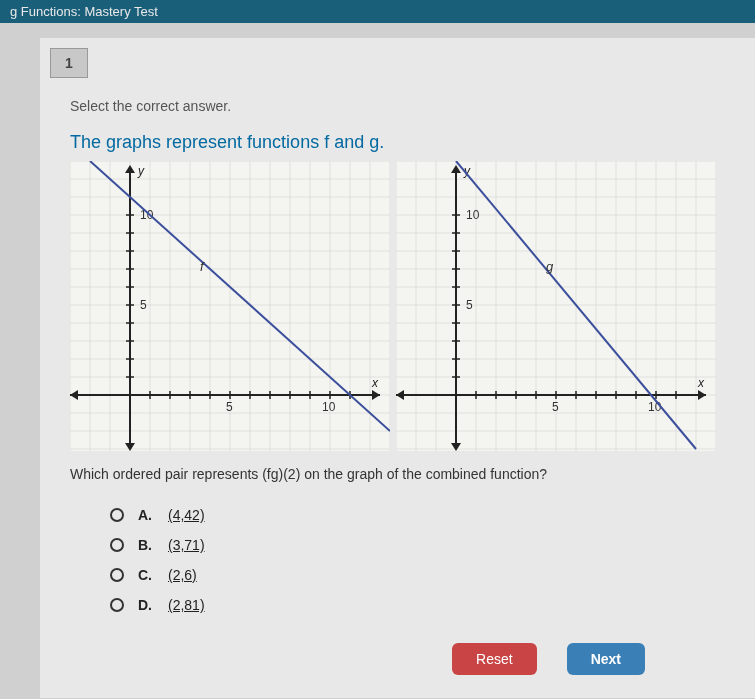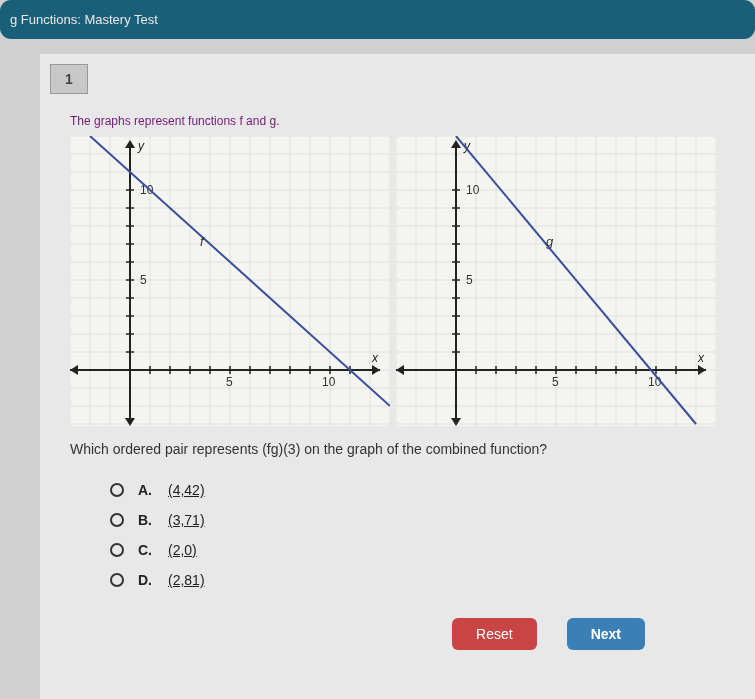--- a/index.html
+++ b/index.html
@@ -6,24 +6,23 @@
     body {
       font-family: Arial, sans-serif;
       background: #d0d0d0;
       width: 755px;
       height: 699px;
       overflow: hidden;
     }
     .header {
       background: #1a5f7a;
       color: #e8e8e8;
-      padding: 12px 10px;
+      padding: 4px 10px;
       font-size: 13px;
       font-weight: 500;
-      border-radius: 11px;
     }
     .page-container {
       background: #e8e8e8;
       margin-left: 40px;
       margin-top: 15px;
       padding: 0;
       width: 715px;
       min-height: 660px;
       position: relative;
     }
@@ -40,22 +39,22 @@
     }
     .content {
       padding: 20px 30px 10px 30px;
     }
     .instruction {
       color: #555;
       font-size: 14px;
       margin-bottom: 18px;
     }
     .graph-intro {
-      color: #701a75;
-      font-size: 12px;
+      color: #0369a1;
+      font-size: 18px;
       margin-bottom: 8px;
     }
     .graphs-row {
       display: flex;
       gap: 6px;
       margin-bottom: 15px;
     }
     .graph-box {
       background: #f4f4f0;
       width: 320px;
@@ -117,20 +116,21 @@
 <div class="header">
   <span>g Functions: Mastery Test</span>
 </div>
 
 <div class="page-container">
   <div class="question-tab">
     <span>1</span>
   </div>
 
   <div class="content">
+    <div class="instruction">Select the correct answer.</div>
     <div class="graph-intro">The graphs represent functions f and g.</div>
 
     <div class="graphs-row">
       <div class="graph-box">
         <svg viewBox="0 0 320 290" width="320" height="290">
 
           <g stroke="#ccc" stroke-width="0.5">
             <line x1="0" y1="0" x2="0" y2="290"></line>
               <line x1="20" y1="0" x2="20" y2="290"></line>
               <line x1="40" y1="0" x2="40" y2="290"></line>
@@ -283,37 +283,37 @@
           <text x="252" y="250" font-size="12" fill="#333">10</text>
           <text x="68" y="14" font-size="12" font-style="italic" fill="#222">y</text>
           <text x="302" y="226" font-size="12" font-style="italic" fill="#222">x</text>
 
           <line x1="60" y1="0" x2="300" y2="288" stroke="#3b4f9c" stroke-width="2"></line>
           <text x="150" y="110" font-size="13" font-style="italic" fill="#333">g</text>
         </svg>
       </div>
     </div>
 
-    <div class="question-text">Which ordered pair represents (fg)(3) on the graph of the combined function?</div>
+    <div class="question-text">Which ordered pair represents (fg)(2) on the graph of the combined function?</div>
 
     <div class="options">
       <div class="option-row">
         <span class="radio"></span>
         <span class="option-letter">A.</span>
         <span class="option-value">(4,42)</span>
       </div>
       <div class="option-row">
         <span class="radio"></span>
         <span class="option-letter">B.</span>
         <span class="option-value">(3,71)</span>
       </div>
       <div class="option-row">
         <span class="radio"></span>
         <span class="option-letter">C.</span>
-        <span class="option-value">(2,0)</span>
+        <span class="option-value">(2,6)</span>
       </div>
       <div class="option-row">
         <span class="radio"></span>
         <span class="option-letter">D.</span>
         <span class="option-value">(2,81)</span>
       </div>
     </div>
 
     <div class="button-row">
       <button class="btn btn-reset">Reset</button>

